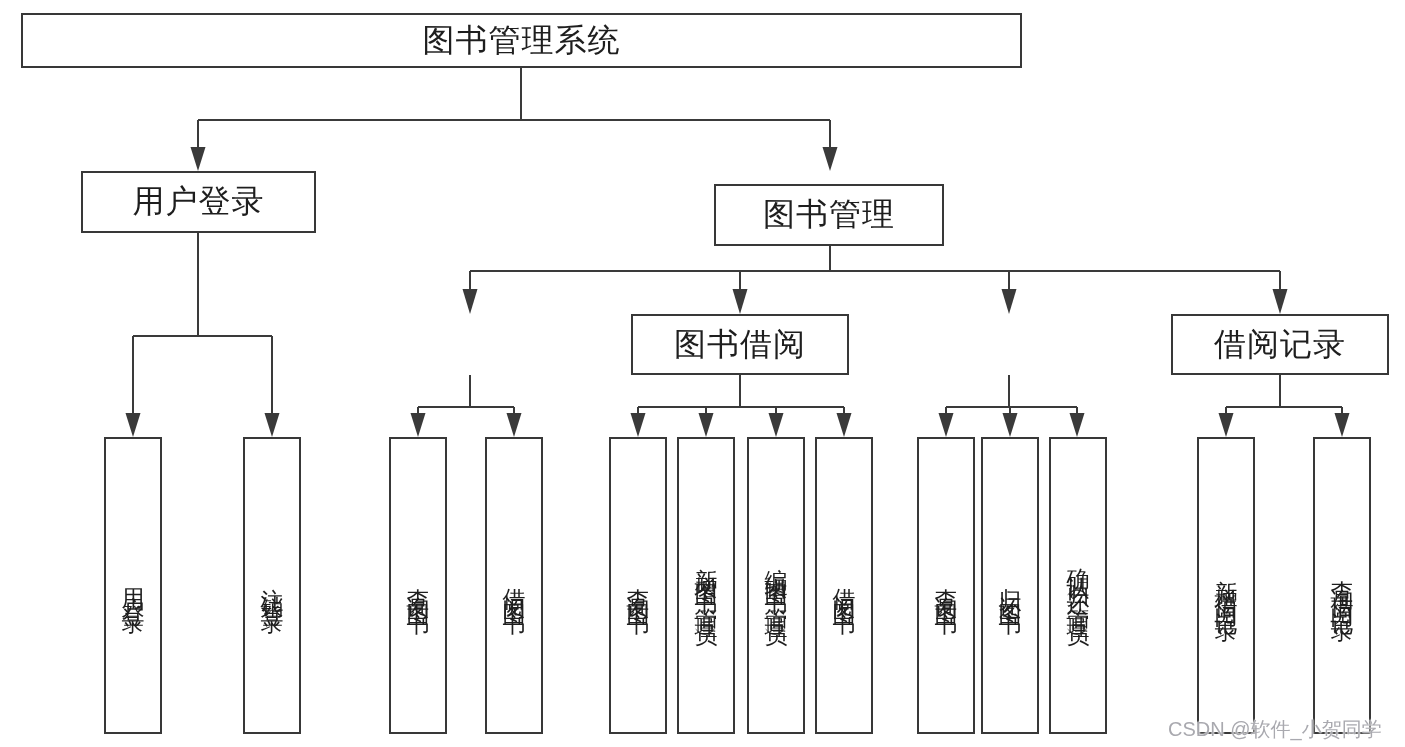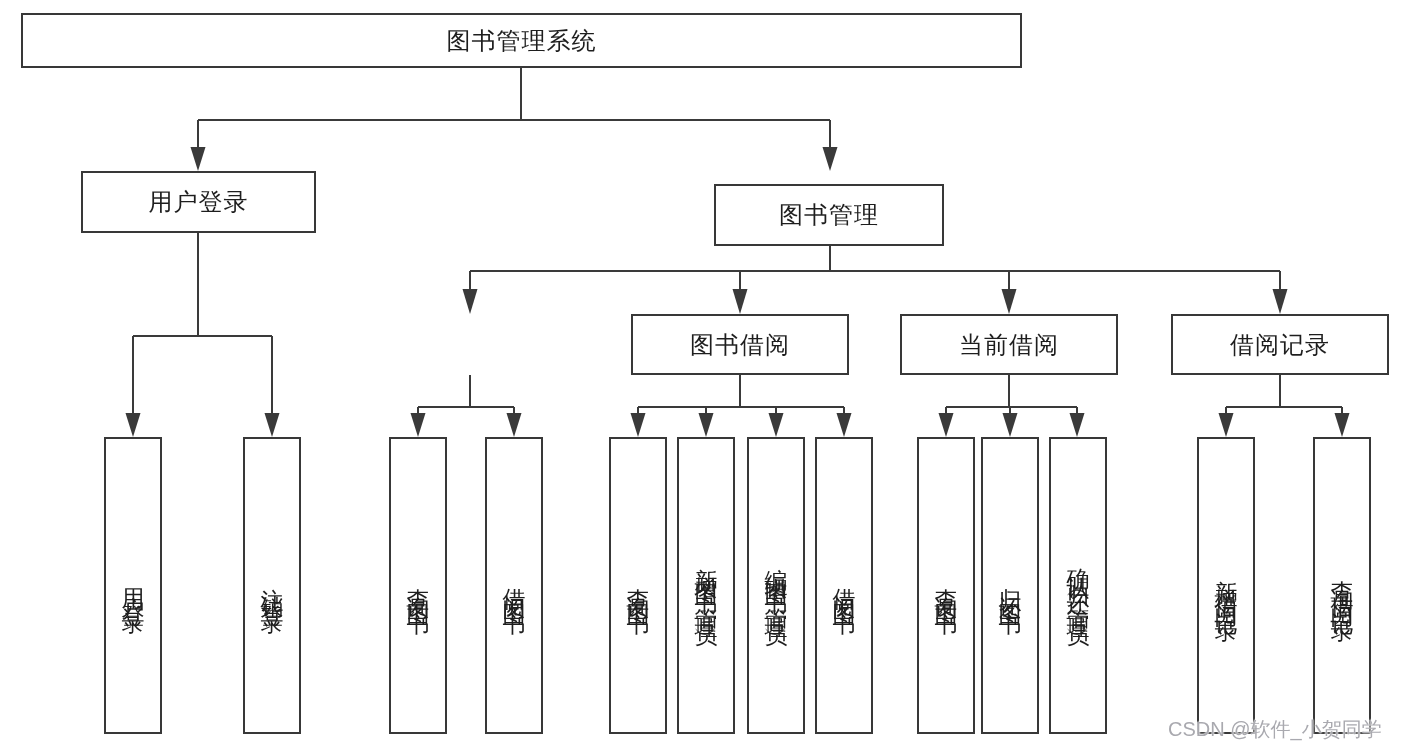--- a/index.html
+++ b/index.html
@@ -16,21 +16,21 @@
   #wires polygon{fill:#3a3a3a;stroke:none;}
   .box{
     position:absolute;
     box-sizing:border-box;
     background:#ffffff;
     border:2px solid #383838;
     display:flex;align-items:center;justify-content:center;
     color:#1e1e1e;
     z-index:2;
   }
-  .h-box{font-size:24px;letter-spacing:1px;white-space:nowrap;}
+  .h-box{font-size:32px;letter-spacing:1px;white-space:nowrap;}
   .v-box{width:58px;top:437px;height:297px;}
   .v-box .vtxt{
     writing-mode:vertical-rl;
     text-orientation:mixed;
     font-size:23px;
     letter-spacing:8px;
     line-height:1;
     white-space:nowrap;
   }
   
@@ -122,23 +122,20 @@
   <div class="box h-box" id="b-user-login">
     <span>用户登录</span>
   </div>
   <div class="box h-box" id="b-book-mgmt">
     <span>图书管理</span>
   </div>
 
   <div class="box h-box" id="m-book-borrow">
     <span>图书借阅</span>
   </div>
-  <div class="box h-box" id="m-cur-borrow">
-    <span>当前借阅</span>
-  </div>
   <div class="box h-box" id="m-records">
     <span>借阅记录</span>
   </div>
 
   <div class="box v-box" id="l-user-login">
     <span class="vtxt">用户登录</span>
   </div>
   <div class="box v-box" id="l-logout">
     <span class="vtxt">注销登录</span>
   </div>

